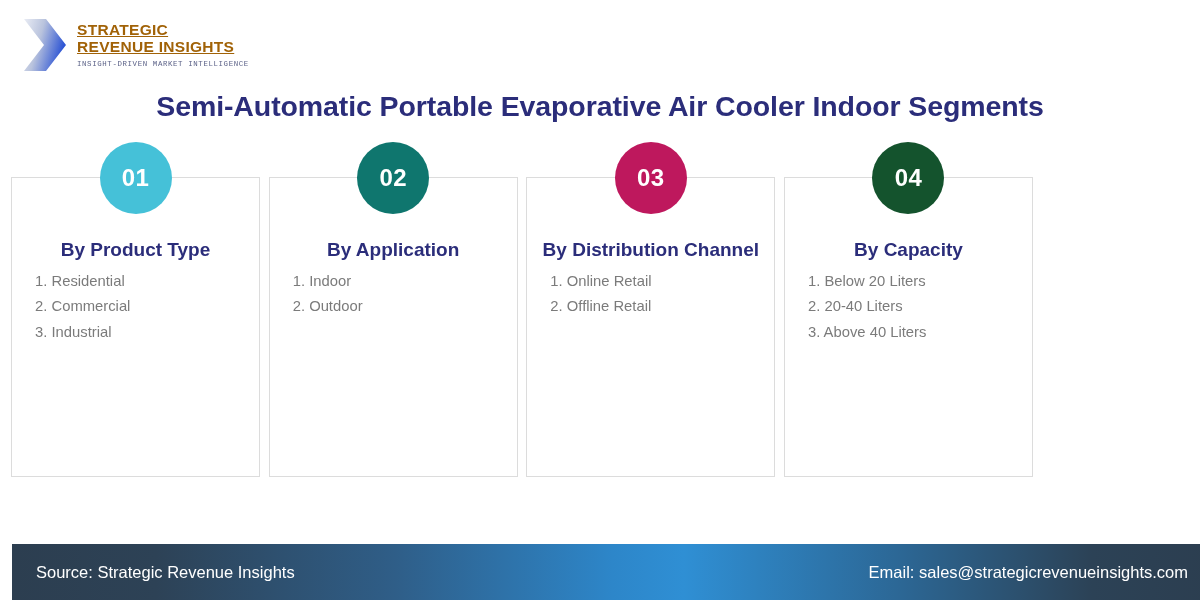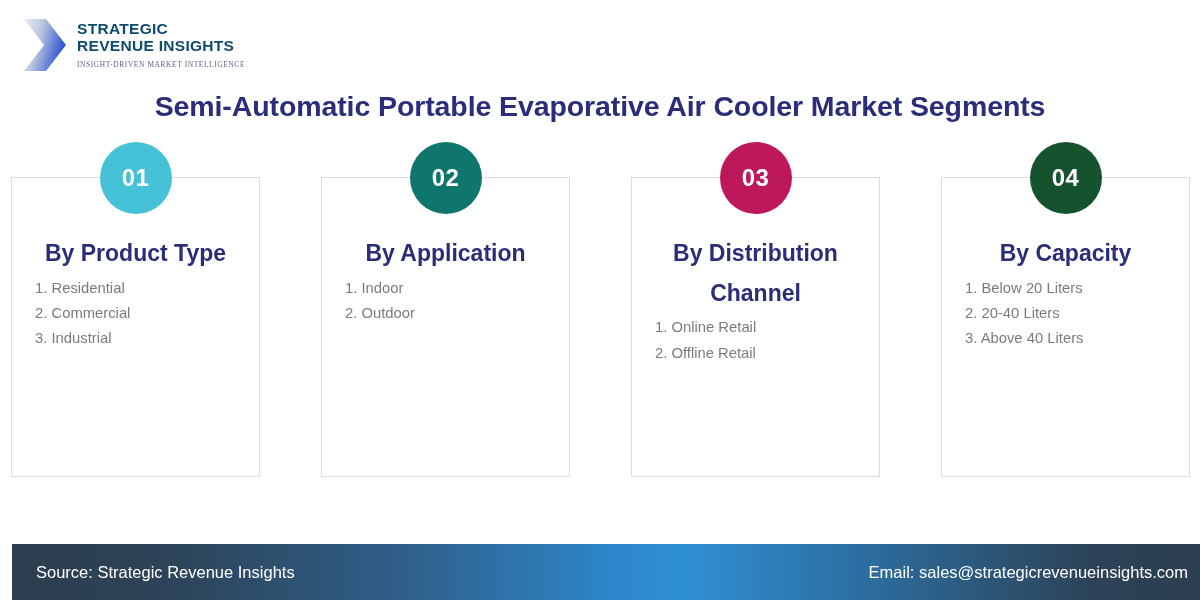--- a/index.html
+++ b/index.html
@@ -36,30 +36,31 @@
   }
   .logo-text-wrap {
     display: flex;
     flex-direction: column;
     justify-content: center;
   }
   .logo-line1, .logo-line2 {
     font-size: 15.5px;
     font-weight: bold;
     letter-spacing: 0.3px;
-    color: #0c4a6e;
+    color: #a16207;
     line-height: 1.08;
     font-family: "Liberation Sans", sans-serif;
+    text-decoration: underline;
   }
   .logo-tagline {
     margin-top: 5px;
     font-size: 7.4px;
     letter-spacing: 0.62px;
     color: #5c6288;
-    font-family: Liberation Serif, serif;
+    font-family: Liberation Mono, monospace;
     white-space: nowrap;
   }
 
   
   .main-title {
     position: absolute;
     left: 0;
     top: 90px;
     width: 1200px;
     text-align: center;
@@ -69,21 +70,21 @@
     letter-spacing: -0.1px;
     font-family: "Liberation Sans", sans-serif;
     white-space: nowrap;
   }
 
   
   .cards-row {
     position: absolute;
     left: 11px;
     top: 177px;
-    width: 1179px;
+    width: 1022px;
     height: 300px;
     display: flex;
     justify-content: space-between;
   }
 
   .segment-card {
     position: relative;
     width: 249px;
     height: 300px;
     border: 1px solid #dcdcdc;
@@ -109,21 +110,21 @@
   }
 
   .card-body {
     padding-top: 56px;
     padding-left: 14px;
     padding-right: 14px;
   }
 
   .card-heading {
     text-align: center;
-    font-size: 23px;
+    font-size: 19px;
     font-weight: bold;
     color: #2b2d7a;
     line-height: 1.72;
     font-family: "Liberation Sans", sans-serif;
     margin-bottom: 2px;
   }
 
   .card-list {
     list-style: none;
     margin: 0;
@@ -182,21 +183,21 @@
       </defs>
       <path d="M2 3 L24 3 L44 29 L24 55 L2 55 L22 29 Z" fill="url(#chevGrad)"></path>
     </svg>
     <div class="logo-text-wrap">
       <div class="logo-line1">STRATEGIC</div>
       <div class="logo-line2">REVENUE INSIGHTS</div>
       <div class="logo-tagline">INSIGHT-DRIVEN MARKET INTELLIGENCE</div>
     </div>
   </div>
 
-  <h1 class="main-title">Semi-Automatic Portable Evaporative Air Cooler Market Segments</h1>
+  <h1 class="main-title">Semi-Automatic Portable Evaporative Air Cooler Indoor Segments</h1>
 
   <div class="cards-row">
 
     <div class="segment-card">
       <div class="card-badge" style="background-color: rgb(69, 193, 216);">01</div>
       <div class="card-body">
         <div class="card-heading">By Product Type</div>
         <ul class="card-list">
           <li><span class="item-num">1.</span> <span>Residential</span></li>
           <li><span class="item-num">2.</span> <span>Commercial</span></li>

